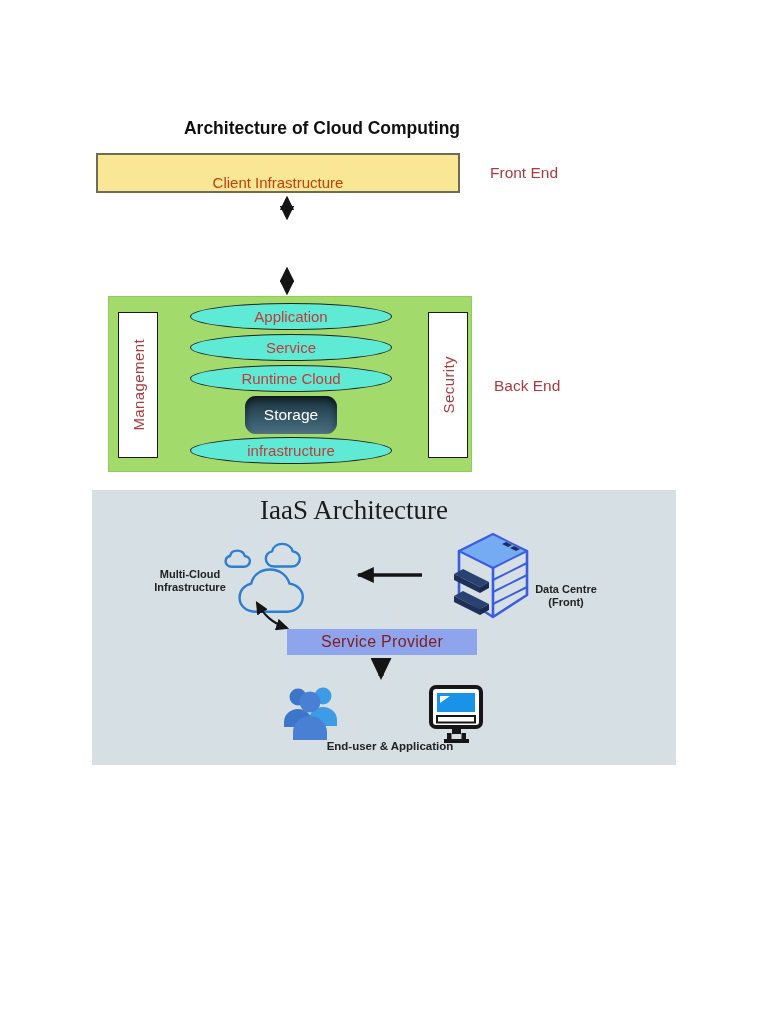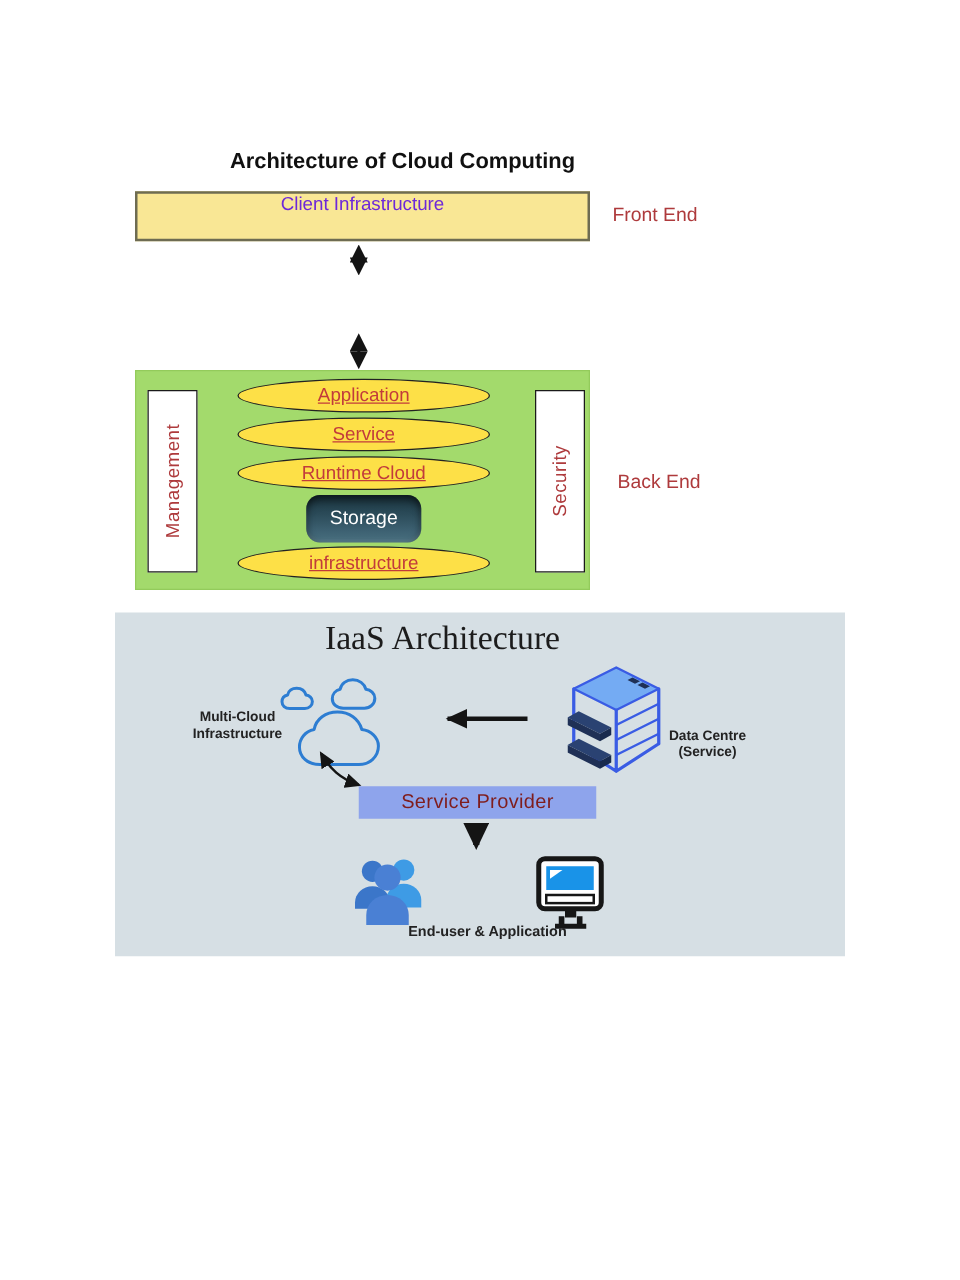--- a/index.html
+++ b/index.html
@@ -3,44 +3,44 @@
 <meta charset="utf-8">
 <style>
   html,body{margin:0;padding:0;background:#fff;}
   .page{position:relative;width:768px;height:1024px;background:#fff;overflow:hidden;
         font-family:"Liberation Sans",sans-serif;color:#111;}
   .abs{position:absolute;}
 
   
   .d1-title{left:0;top:118px;width:644px;text-align:center;
             font-size:17.5px;font-weight:700;color:#101010;}
-  .client-box{left:108px;top:153px;width:364px;height:40px;box-sizing:border-box;
+  .client-box{left:96px;top:153px;width:364px;height:40px;box-sizing:border-box;
               background:var(--client-box-fill);border:2px solid var(--client-box-border);
-              display:flex;align-items:flex-start;justify-content:center;
-              font-size:15px;color:#6d28d9;}
+              display:flex;align-items:flex-end;justify-content:center;
+              font-size:15px;color:#c2410c;}
   .side-label{font-size:15.5px;color:var(--red-label);}
   .front-end{left:490px;top:164px;}
   .back-end{left:494px;top:377px;}
   .arrow-v1{left:275px;top:195px;}
   .arrow-v2{left:275px;top:266px;}
   .net-cloud{left:228px;top:220px;width:118px;height:54px;}
   .net-cloud .lbl{position:absolute;inset:0;display:flex;align-items:center;justify-content:center;
                   padding-top:9px;font-size:15px;color:#141414;}
   .green-panel{left:108px;top:296px;width:364px;height:176px;background:var(--green-panel);
                border:1px solid #93cb5b;box-sizing:border-box;}
   .vert-box{position:absolute;width:40px;height:146px;top:15px;background:#fff;
             border:1.6px solid #1a1a1a;box-sizing:border-box;
             display:flex;align-items:center;justify-content:center;}
   .vert-box span{writing-mode:vertical-rl;transform:rotate(180deg);
                  font-size:15px;color:var(--red-label);letter-spacing:.4px;}
   .mgmt{left:9px;} .sec{left:319px;}
   .layer-ellipse{position:absolute;left:81px;width:202px;height:27px;box-sizing:border-box;
-                 background:#fde047;border:1.7px solid #222;border-radius:50%;
+                 background:#5eead4;border:1.7px solid #222;border-radius:50%;
                  display:flex;align-items:center;justify-content:center;
-                 font-size:15px;color:var(--red-ellipse-text);text-decoration:underline;}
+                 font-size:15px;color:var(--red-ellipse-text);}
   .ell1{top:6px;} .ell2{top:37px;} .ell3{top:68px;} .ell4{top:140px;}
   .storage{position:absolute;left:136px;top:99px;width:92px;height:38px;border-radius:11px;
            background:linear-gradient(180deg,var(--storage-top) 0%,#2b4b59 40%,#3d6172 75%,var(--storage-bottom) 100%);
            box-shadow:inset 0 8px 8px -4px rgba(0,0,0,.55),inset 0 -2px 3px rgba(255,255,255,.10),
                       inset 4px 0 6px -3px rgba(0,0,0,.35),inset -4px 0 6px -3px rgba(0,0,0,.35);
            display:flex;align-items:center;justify-content:center;
            font-size:15.5px;color:#fff;}
 
   
   .iaas-panel{left:92px;top:490px;width:584px;height:275px;background:var(--iaas-panel-bg);}
@@ -150,21 +150,21 @@
       </g>
       <g>
         <polygon points="9,60 35,73 26,78 0,65" fill="#2A4272"></polygon>
         <polygon points="0,65 26,78 26,84 0,71" style="fill:var(--datacentre-server)"></polygon>
         <polygon points="26,78 35,73 35,79 26,84" fill="#182A4E"></polygon>
       </g>
     </svg>
 
     <div class="mini-label dc-label">
       <span>Data Centre</span><br>
-      <span>(Service)</span>
+      <span>(Front)</span>
     </div>
 
     <svg class="abs curve-arrow" width="48" height="40" viewBox="0 0 48 40">
       <defs>
         <marker id="m3" markerWidth="7" markerHeight="6" refX="5.4" refY="3" orient="auto-start-reverse">
           <path d="M0,0 L6.5,3 L0,6 Z" style="fill:var(--arrow-black)"></path>
         </marker>
       </defs>
       <path d="M9,7 C16,19 24,27 39,32" style="stroke:var(--arrow-black)" stroke-width="2" fill="none" marker-start="url(#m3)" marker-end="url(#m3)"></path>
     </svg>

